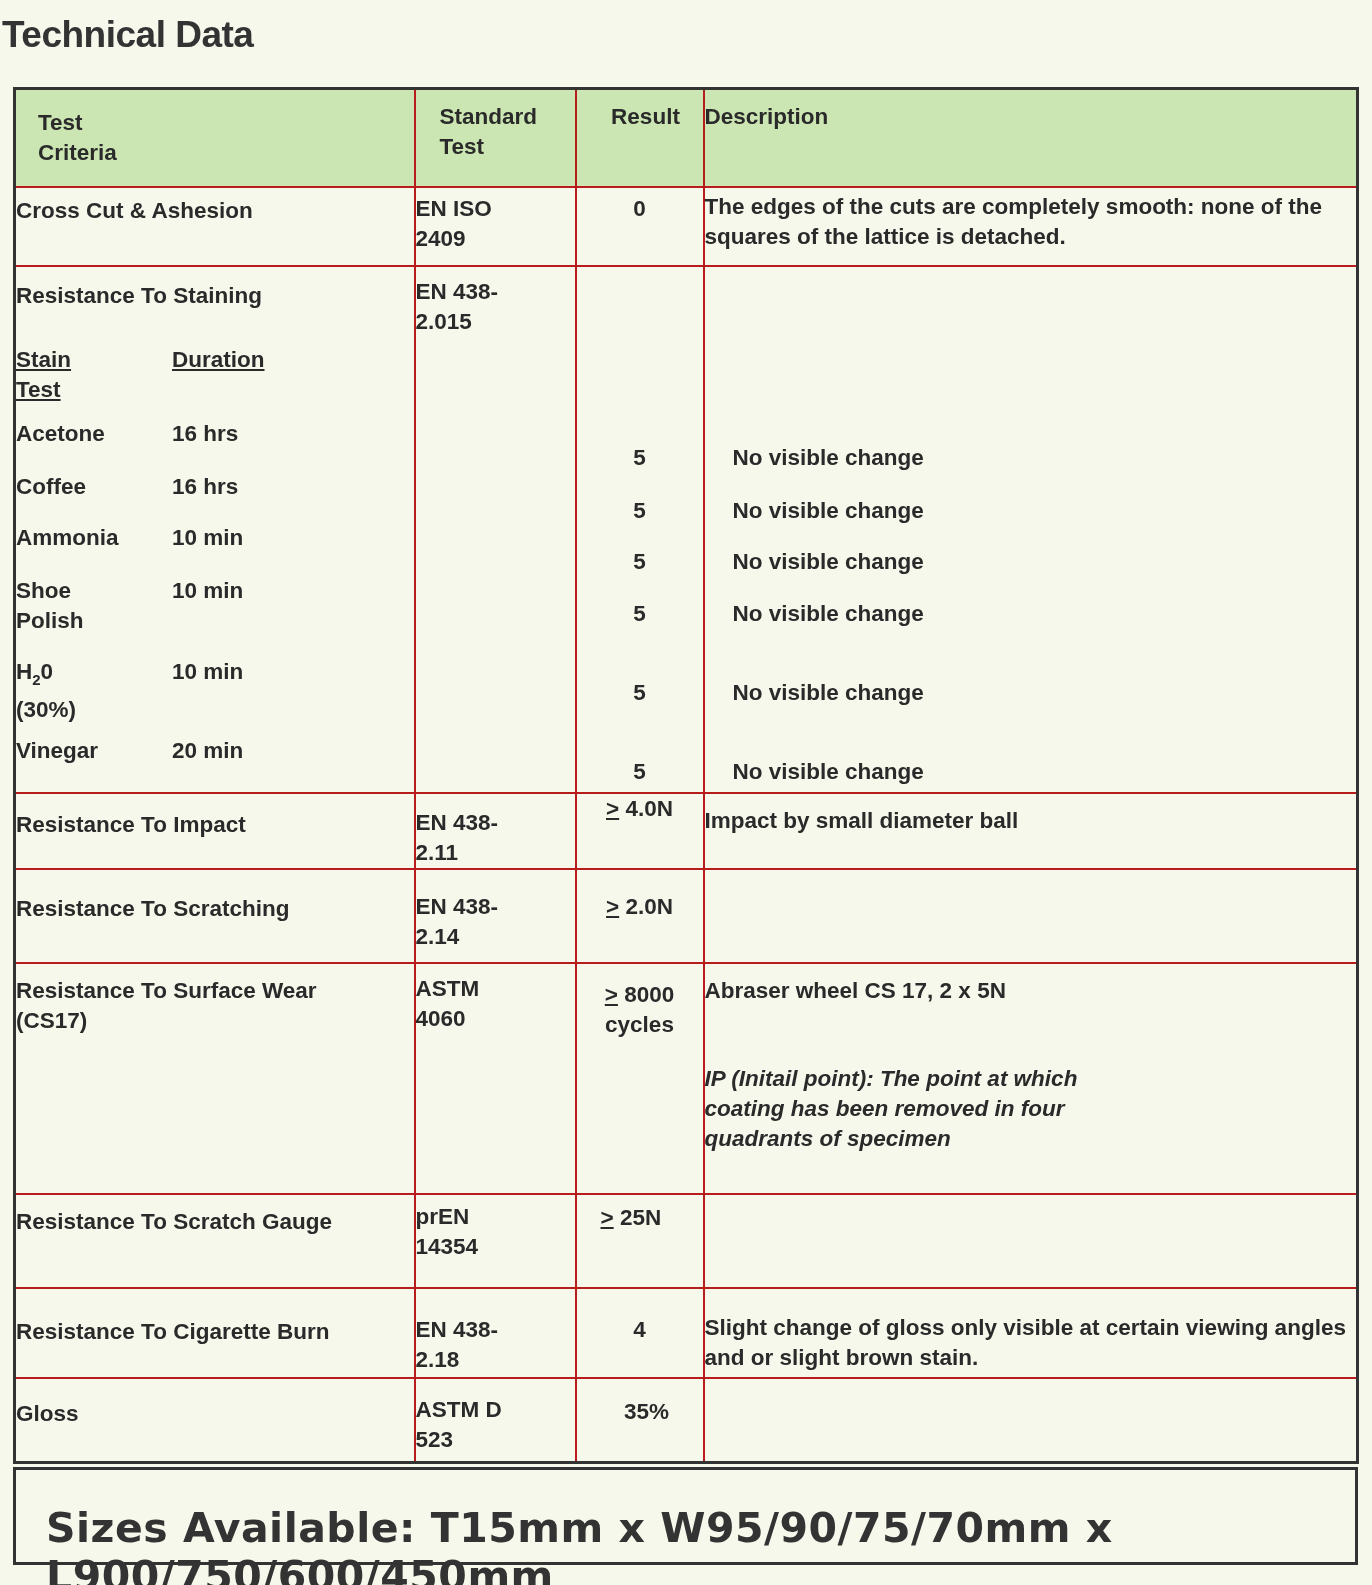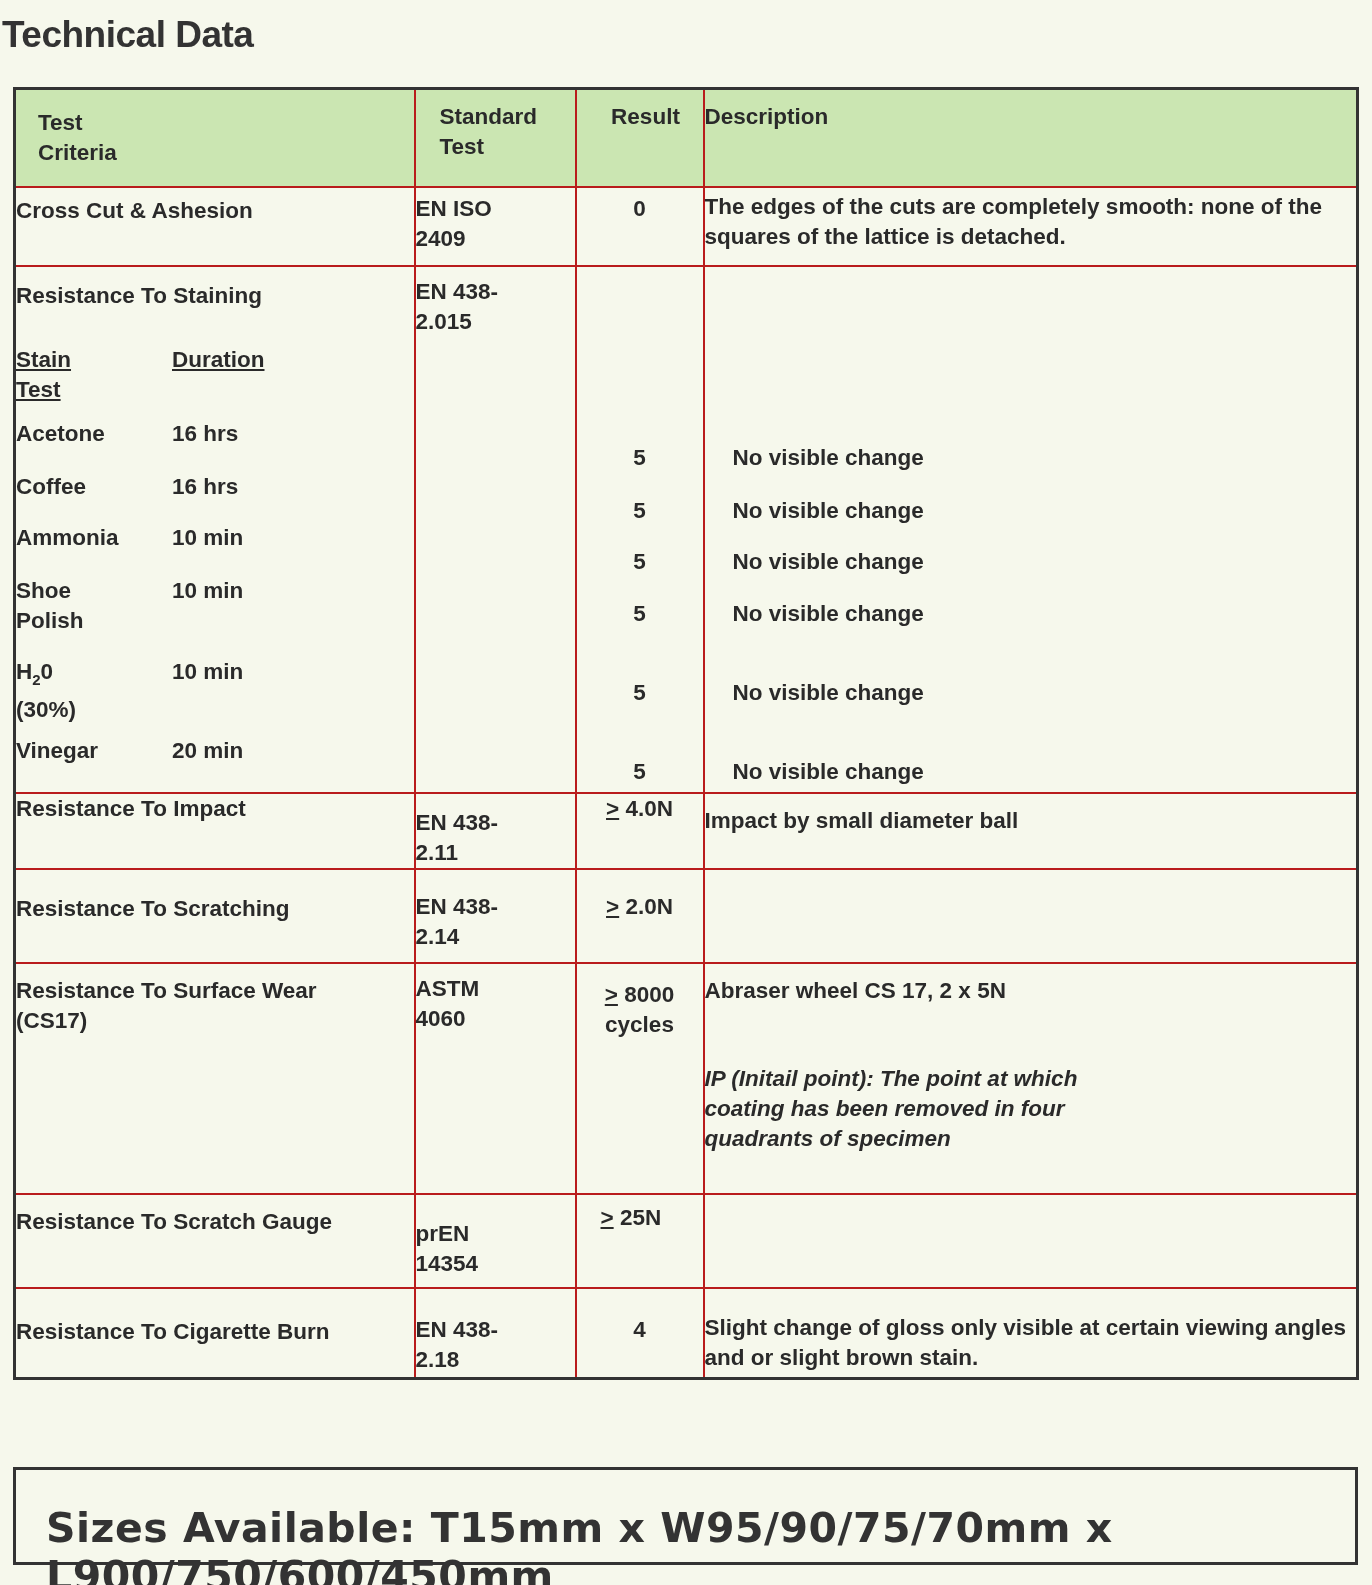--- a/index.html
+++ b/index.html
@@ -121,21 +121,21 @@
       <div style="height:53px">No visible change</div>
       <div style="height:51px">No visible change</div>
       <div style="height:52px">No visible change</div>
       <div style="height:79px">No visible change</div>
       <div style="height:79px">No visible change</div>
       <div>No visible change</div>
     </td>
   </tr>
 
   <tr style="height:74px">
-    <td class="c lh" style="padding-top:0">Resistance To Impact</td>
+    <td class="c lh" style="padding-top:16px">Resistance To Impact</td>
     <td class="s lh" style="padding-top:14px">
       <div>EN 438-</div>
       <div>2.11</div>
     </td>
     <td class="r lh" style=""><span class="ge">&gt;</span><span> 4.0N</span></td>
     <td class="d lh" style="padding-top:12px">Impact by small diameter ball</td>
   </tr>
 
   <tr style="height:94px">
     <td class="c lh" style="padding-top:24px">Resistance To Scratching</td>
@@ -161,36 +161,45 @@
       <div>cycles</div>
     </td>
     <td class="d lh" style="padding-top:12px">
       <div style="height:88px">Abraser wheel CS 17, 2 x 5N</div>
       <div class="ital" style="width:420px">IP (Initail point): The point at which coating has been removed in four quadrants of specimen</div>
     </td>
   </tr>
 
   <tr style="height:94px">
     <td class="c lh" style="padding-top:12px">Resistance To Scratch Gauge</td>
-    <td class="s lh" style="padding-top:24px">
+    <td class="s lh" style="padding-top:7px">
       <div>prEN</div>
       <div>14354</div>
     </td>
     <td class="r lh" style="padding-top:8px; text-align:left; padding-left:24px"><span class="ge">&gt;</span><span> 25N</span></td>
     <td class="d lh"></td>
   </tr>
 
   <tr style="height:90px">
     <td class="c lh" style="padding-top:28px">Resistance To Cigarette Burn</td>
     <td class="s lh" style="padding-top:26px">
       <div>EN 438-</div>
       <div>2.18</div>
     </td>
     <td class="r lh" style="padding-top:26px">4</td>
     <td class="d lh" style="padding-top:24px">Slight change of gloss only visible at certain viewing angles and or slight brown stain.</td>
   </tr>
 
+  <tr style="height:84px">
+    <td class="c lh" style="padding-top:20px">Gloss</td>
+    <td class="s lh" style="padding-top:16px">
+      <div>ASTM D</div>
+      <div>523</div>
+    </td>
+    <td class="r lh" style="padding-top:18px; padding-left:14px">35%</td>
+    <td class="d lh"></td>
+  </tr>
 </tbody>
   </table>
 
 <div class="sizes">
   <div class="txt">Sizes Available:   T15mm x W95/90/75/70mm x L900/750/600/450mm</div>
 </div>
 
 </body></html>

